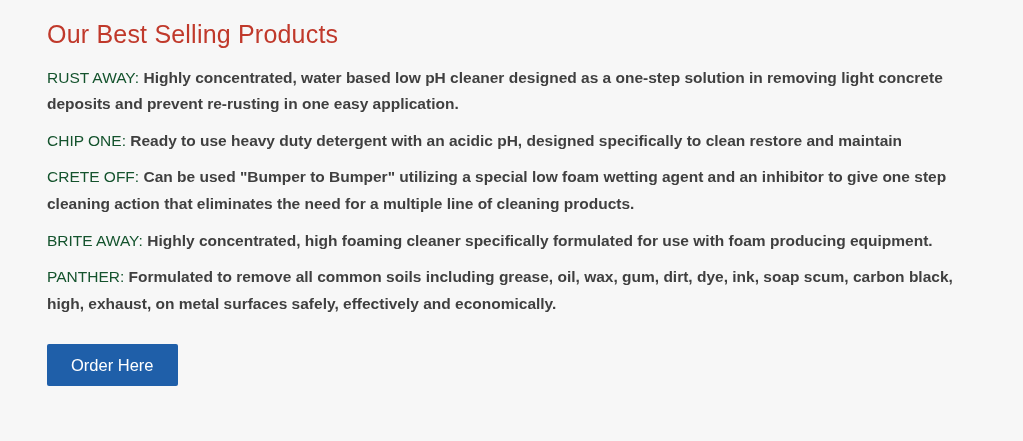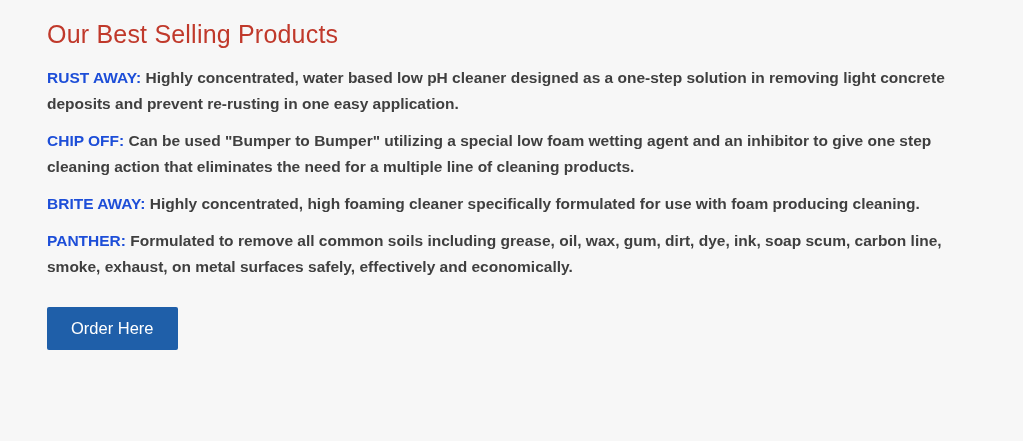--- a/index.html
+++ b/index.html
@@ -36,22 +36,22 @@
     list-style: none;
   }
   .product-item {
     font-size: 15.5px;
     line-height: 1.72;
     color: #3f3f3f;
     margin-bottom: 10px;
     max-width: 935px;
   }
   .product-name {
-    font-weight: bold;
-    color: #1d4ed8;
+    font-weight: normal;
+    color: #14532d;
   }
   .product-desc {
     font-weight: 700;
   }
   .order-button {
     display: inline-block;
     margin-top: 16px;
     background: #1f5fa9;
     color: #ffffff;
     font-size: 16.5px;
@@ -68,25 +68,28 @@
 
 <div class="page">
 
   <h2 class="section-title">Our Best Selling Products</h2>
 
   <ul class="product-list">
     <li class="product-item">
       <span class="product-name">RUST AWAY:</span><span class="product-desc"> Highly concentrated, water based low pH cleaner designed as a one-step solution in removing light concrete deposits and prevent re-rusting in one easy application.</span>
     </li>
     <li class="product-item">
-      <span class="product-name">CHIP OFF:</span><span class="product-desc"> Can be used "Bumper to Bumper" utilizing a special low foam wetting agent and an inhibitor to give one step cleaning action that eliminates the need for a multiple line of cleaning products.</span>
+      <span class="product-name">CHIP ONE:</span><span class="product-desc"> Ready to use heavy duty detergent with an acidic pH, designed specifically to clean restore and maintain</span>
     </li>
     <li class="product-item">
-      <span class="product-name">BRITE AWAY:</span><span class="product-desc"> Highly concentrated, high foaming cleaner specifically formulated for use with foam producing cleaning.</span>
+      <span class="product-name">CRETE OFF:</span><span class="product-desc"> Can be used "Bumper to Bumper" utilizing a special low foam wetting agent and an inhibitor to give one step cleaning action that eliminates the need for a multiple line of cleaning products.</span>
     </li>
     <li class="product-item">
-      <span class="product-name">PANTHER:</span><span class="product-desc"> Formulated to remove all common soils including grease, oil, wax, gum, dirt, dye, ink, soap scum, carbon line, smoke, exhaust, on metal surfaces safely, effectively and economically.</span>
+      <span class="product-name">BRITE AWAY:</span><span class="product-desc"> Highly concentrated, high foaming cleaner specifically formulated for use with foam producing equipment.</span>
+    </li>
+    <li class="product-item">
+      <span class="product-name">PANTHER:</span><span class="product-desc"> Formulated to remove all common soils including grease, oil, wax, gum, dirt, dye, ink, soap scum, carbon black, high, exhaust, on metal surfaces safely, effectively and economically.</span>
     </li>
   </ul>
 
   <button class="order-button">Order Here</button>
 
 </div>
 
 </body></html>

